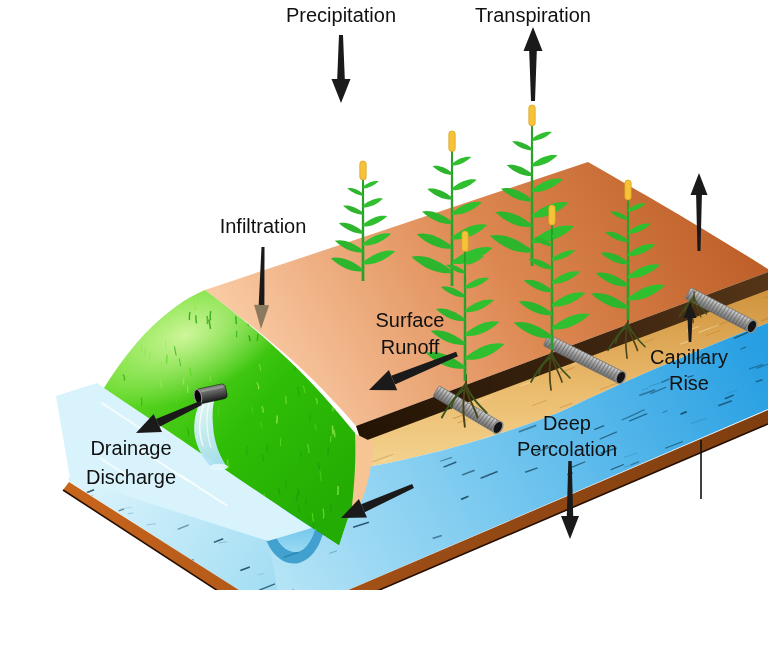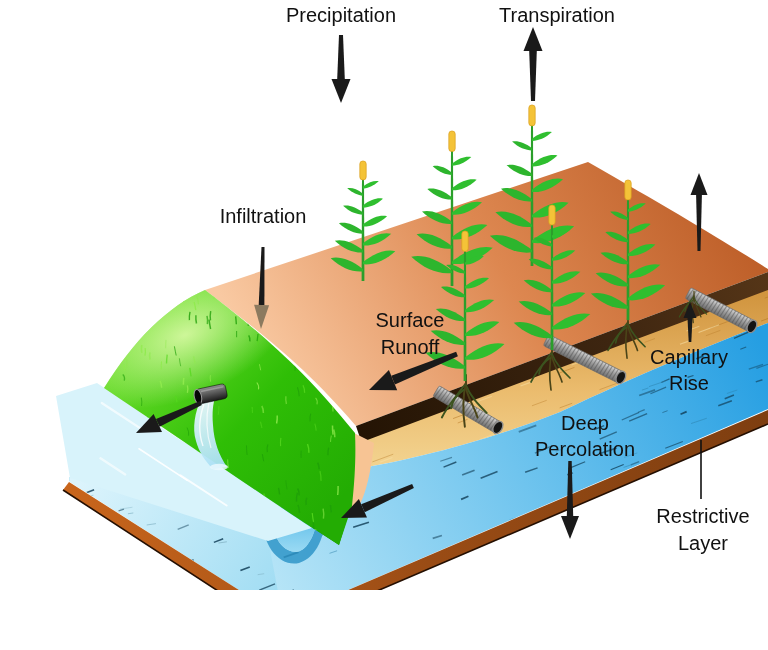--- a/index.html
+++ b/index.html
@@ -853,23 +853,23 @@
         </g>
         <g>
           <path d="M412.1,483.9 L361.2,504.3 L364.7,512.2 L413.9,488.1 Z" fill="#1A1A1A"></path>
           <path d="M358.9,499.1 L341.0,518.0 L367.0,517.4 Z" fill="#1A1A1A"></path>
         </g>
         <line x1="701" y1="440" x2="701" y2="499" stroke="#111" stroke-width="1.6"></line>
       </g>
 </svg>
 
 <div class="lbl" style="left:341px;top:2px">Precipitation</div>
-<div class="lbl" style="left:557px;top:2px">Transpiration</div>
-<div class="lbl" style="left:263px;top:203px">Infiltration</div>
+<div class="lbl" style="left:533px;top:2px">Transpiration</div>
+<div class="lbl" style="left:263px;top:213px">Infiltration</div>
 <div class="lbl" style="left:410px;top:307px">Surface
 Runoff</div>
 <div class="lbl" style="left:689px;top:344px;line-height:26px">Capillary
 Rise</div>
-<div class="lbl" style="left:585px;top:410px;line-height:26px">Deep
+<div class="lbl" style="left:567px;top:410px;line-height:26px">Deep
 Percolation</div>
-<div class="lbl" style="left:703px;top:503px">Restrictive
-Layer</div>
+<div class="lbl" style="left:131px;top:434px;line-height:29px">Drainage
+Discharge</div>
 </div>
 
 </body></html>

